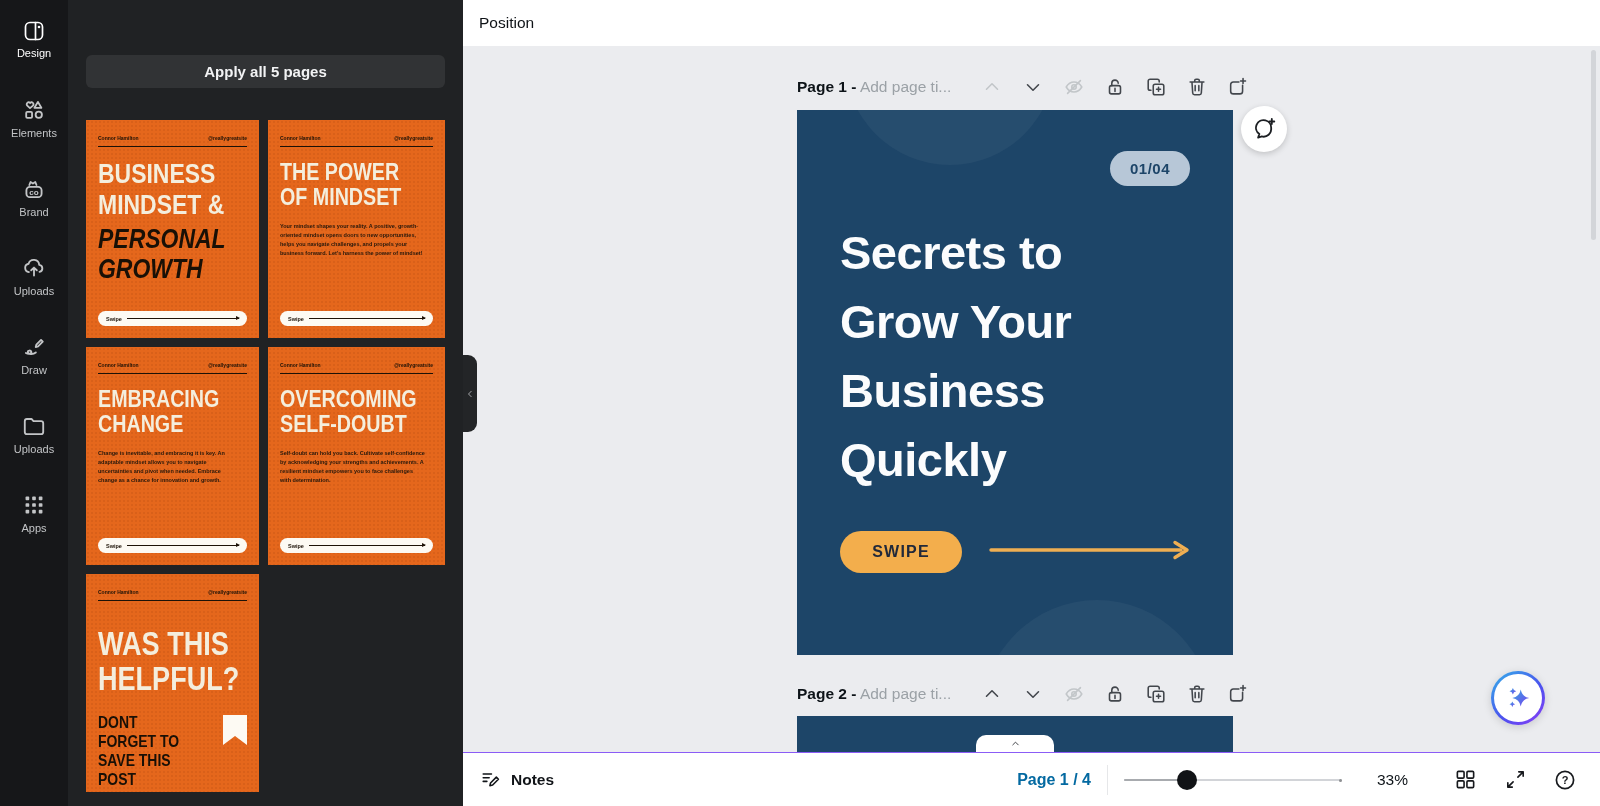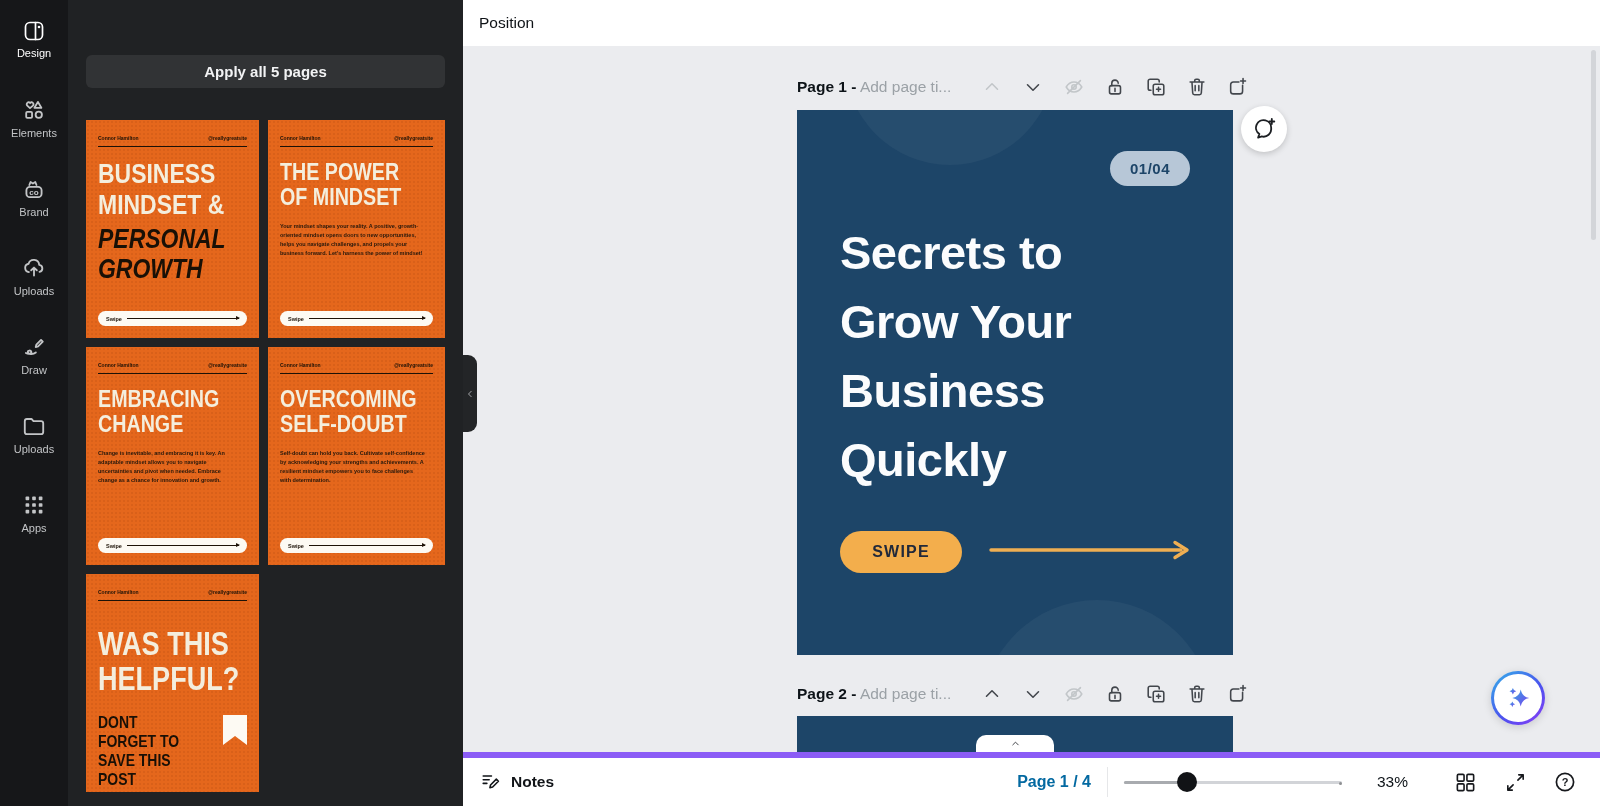--- a/index.html
+++ b/index.html
@@ -66,21 +66,21 @@
   .swipe-btn { position:absolute; left:43px; top:421px; width:122px; height:42px; border-radius:21px; background:#f3ae4c; color:#21293a; display:flex; align-items:center; justify-content:center; font-size:16px; font-weight:600; letter-spacing:1.2px; cursor:pointer; }
   .arrow-svg { position:absolute; left:192px; top:429px; color:#efae52; cursor:pointer; }
 
   .comment-bubble { position:absolute; left:778px; top:60px; width:46px; height:46px; border-radius:50%; background:#fff; box-shadow:0 2px 6px rgba(0,0,0,.18); display:flex; align-items:center; justify-content:center; color:#1c1f23; cursor:pointer; z-index:5; }
 
   .expand-tab { position:absolute; left:513px; top:689px; width:78px; height:17px; background:#fff; border-radius:10px 10px 0 0; display:flex; align-items:center; justify-content:center; color:#33373c; cursor:pointer; z-index:6; }
 
   .scrollbar { position:absolute; left:1128px; top:4px; width:5px; height:190px; border-radius:3px; background:#d3d5d9; cursor:pointer; }
 
   
-  .bottombar { position:absolute; left:463px; top:752px; width:1137px; height:54px; background:#fff; border-top:6px solid #8b5cf6; display:flex; align-items:center; padding:0 22px 0 17px; z-index:25; }
+  .bottombar { position:absolute; left:463px; top:752px; width:1137px; height:54px; background:#fff; border-top:1px solid #8b5cf6; display:flex; align-items:center; padding:0 22px 0 17px; z-index:25; }
   .notes { display:flex; align-items:center; gap:9px; font-size:15.5px; font-weight:600; color:#111418; cursor:pointer; }
   .bb-spacer { flex:1; }
   .page-indicator { font-size:16px; font-weight:700; color:#0369a1; }
   .bb-divider { width:1px; height:30px; background:#e6e7e9; margin:0 16px; }
   .slider { position:relative; width:218px; height:20px; cursor:pointer; }
   .slider-track { position:absolute; top:9px; left:0; right:0; height:2.5px; border-radius:2px; background:#d2d4d8; }
   .slider-fill { position:absolute; top:9px; left:0; width:63px; height:2.5px; border-radius:2px; background:#a8abaf; }
   .slider-thumb { position:absolute; top:0; left:53px; width:20px; height:20px; border-radius:50%; background:#111316; cursor:grab; }
   .slider-end-dot { position:absolute; top:9.5px; right:0; width:3px; height:3px; border-radius:50%; background:#8e9093; }
   .zoom-label { font-size:15.5px; color:#0d1318; margin-left:30px; width:36px; text-align:right; }

